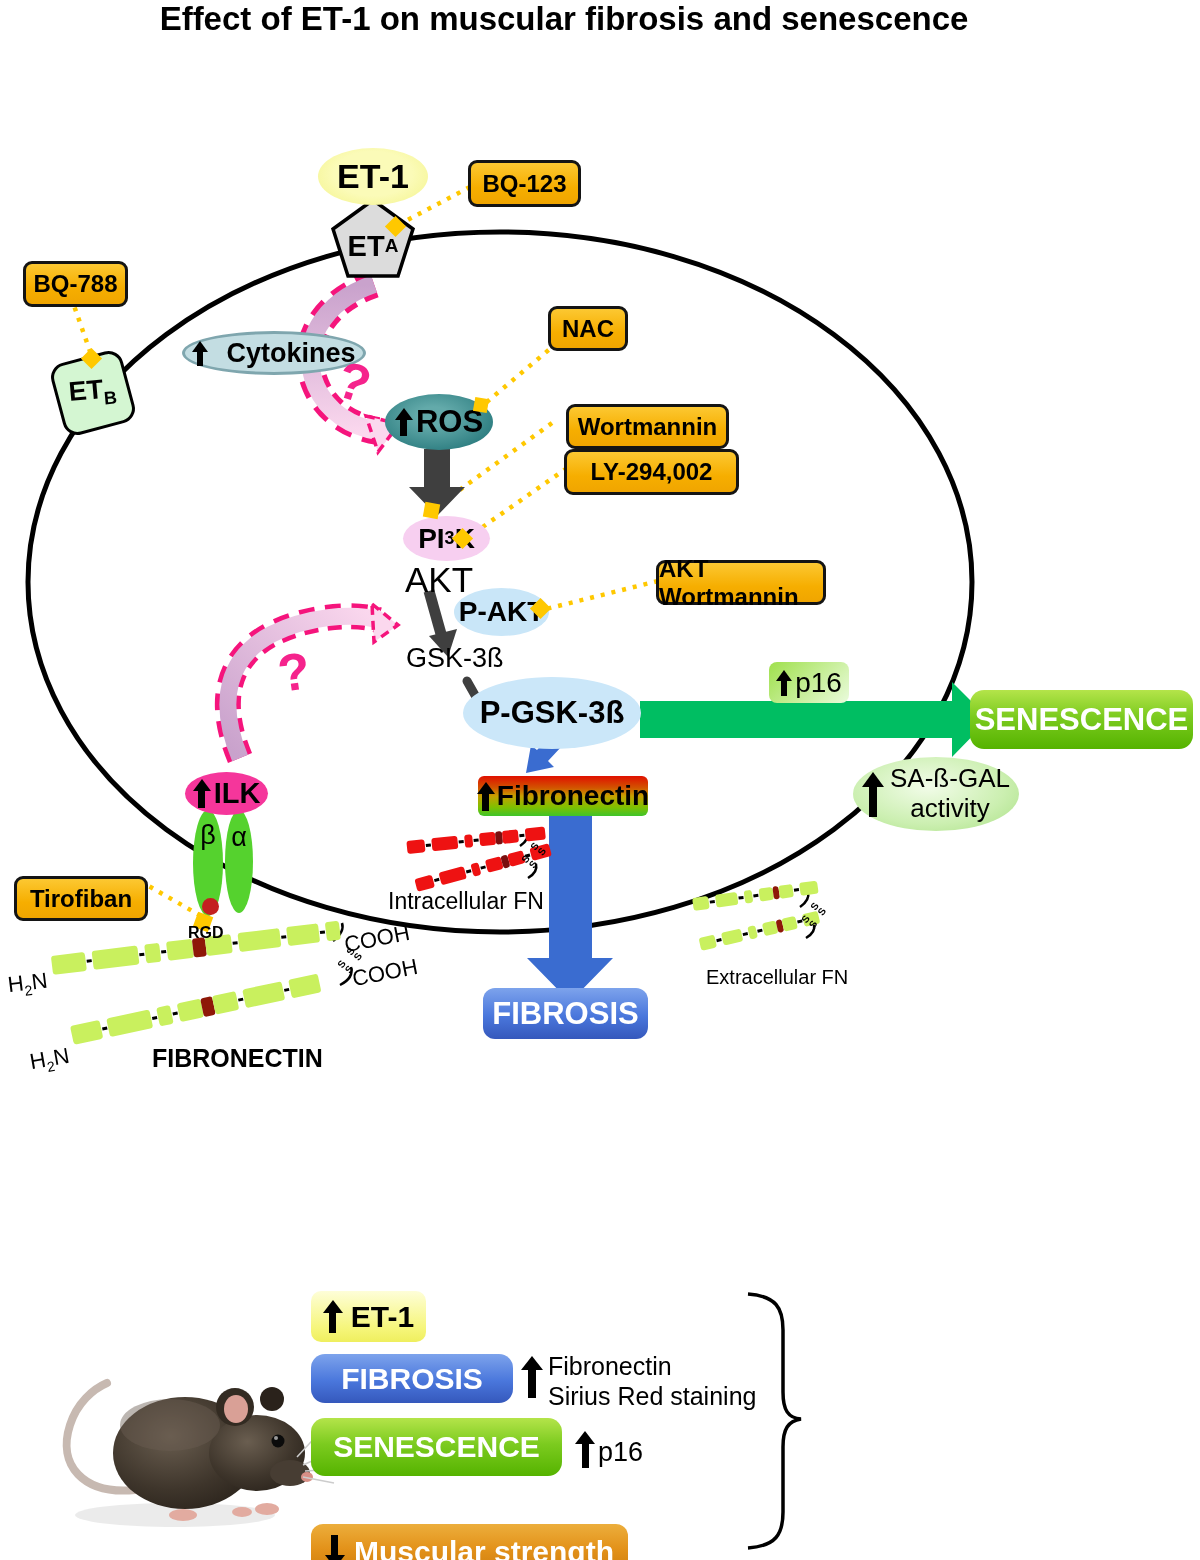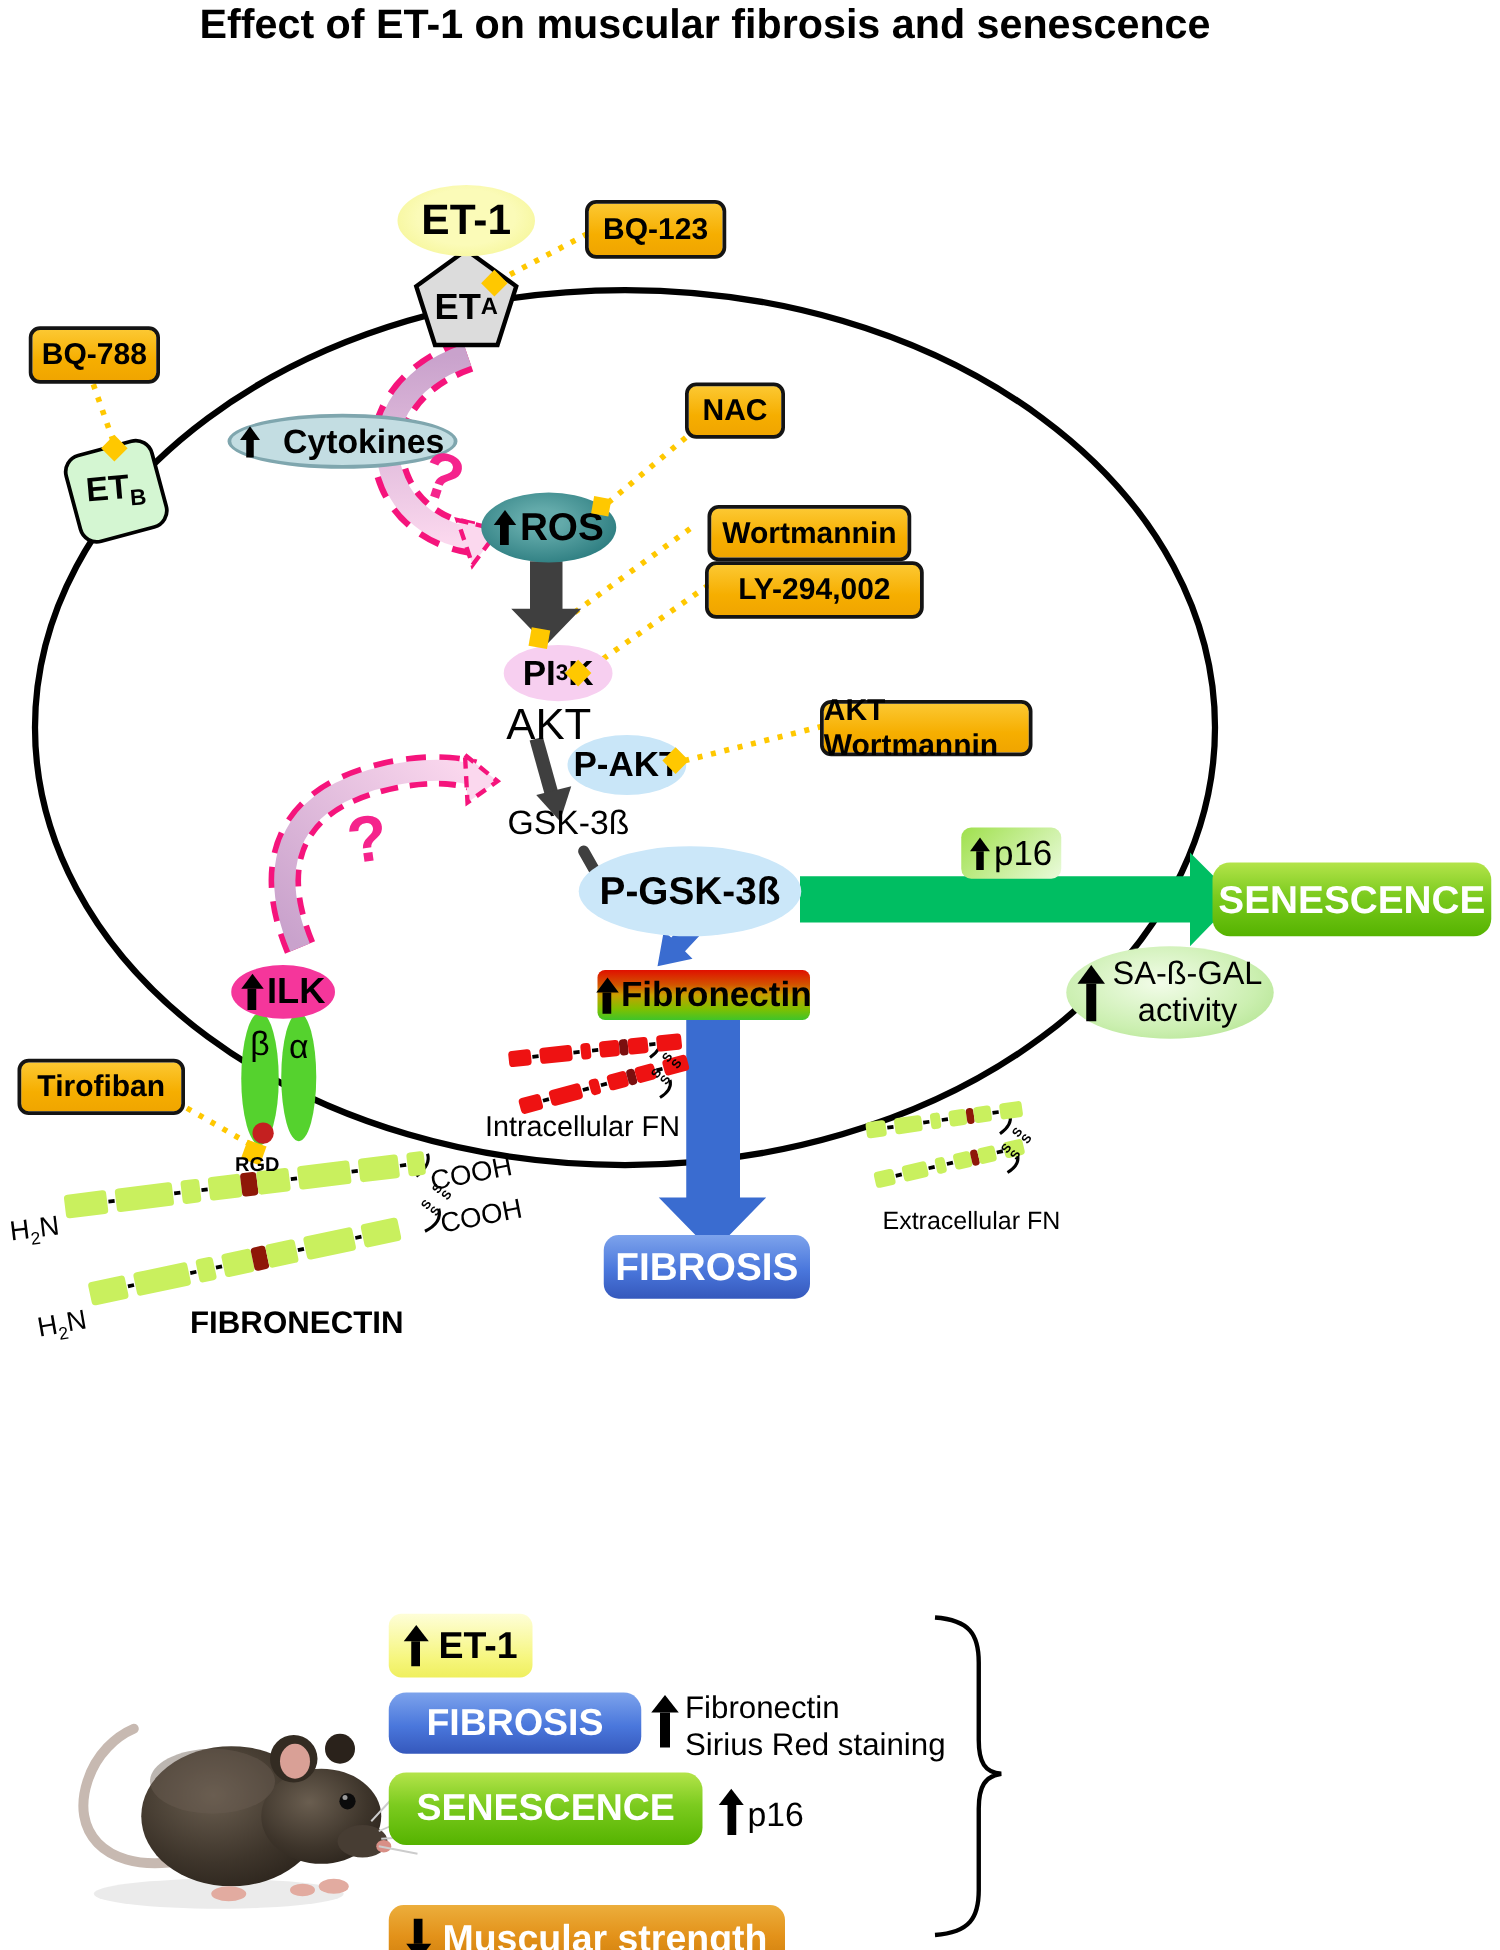--- a/index.html
+++ b/index.html
@@ -157,21 +157,21 @@
     </div>
   <div class="obox" style="left:566px;top:404px;width:157px;height:39px;">
       <span>Wortmannin</span>
     </div>
   <div class="obox" style="left:564px;top:449px;width:169px;height:40px;">
       <span>LY-294,002</span>
     </div>
   <div class="obox" style="left:656px;top:560px;width:164px;height:39px;">
       <span>AKT Wortmannin</span>
     </div>
-  <div class="obox" style="left:14px;top:847px;width:128px;height:39px;text-align:right;">
+  <div class="obox" style="left:14px;top:876px;width:128px;height:39px;text-align:right;">
       <span>Tirofiban</span>
     </div>
 
   <div class="ell" style="left:182px;top:331px;width:178px;height:38px;background:#C3DDE2;border:3px solid #7FA6AE;gap:18px;">
     <span class="uarrow">
         <span class="head" style="border-left-width:8px;border-right-width:8px;border-bottom-width:11px;"></span>
         <span class="stem" style="width:6px;height:14px;"></span>
       </span>
     <span style="font-size:27px;font-weight:bold;">Cytokines</span>
   </div>

